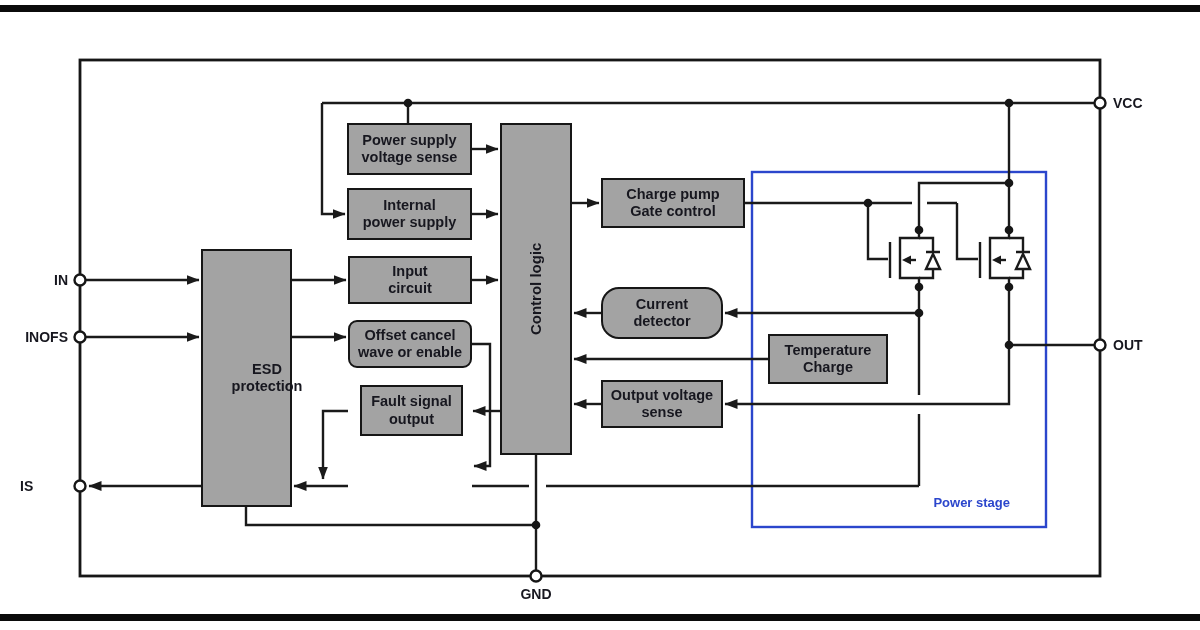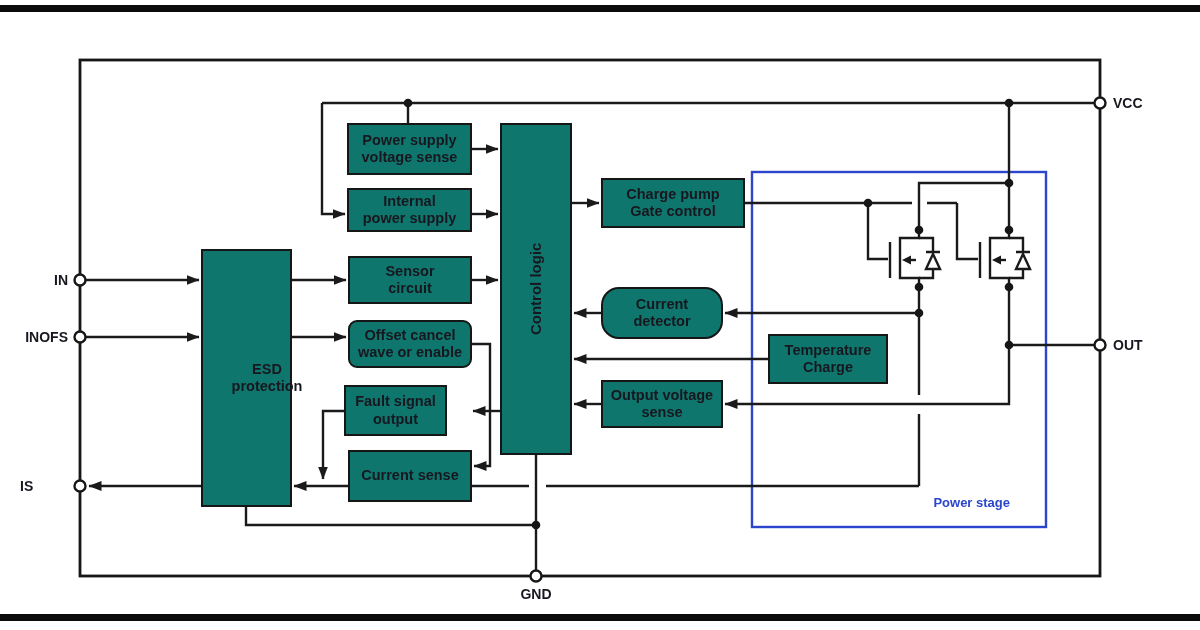--- a/index.html
+++ b/index.html
@@ -2,21 +2,21 @@
 <html><head>
 <meta charset="utf-8">
 <style>
   html,body{margin:0;padding:0;background:#ffffff;}
   #stage{
     position:relative;width:1200px;height:630px;background:#ffffff;overflow:hidden;
     font-family:"Liberation Sans","DejaVu Sans",sans-serif;
   }
   #wiring{position:absolute;left:0;top:0;width:1200px;height:630px;}
   .block{
-    position:absolute;box-sizing:border-box;background:#0f766e;border:2.5px solid #161616;
+    position:absolute;box-sizing:border-box;background:#a3a3a3;border:2.5px solid #161616;
     display:flex;align-items:center;justify-content:center;text-align:center;
     font-size:14.5px;font-weight:700;color:#17171f;line-height:1.18;white-space:pre-line;
   }
   .rotated-label{
     position:absolute;display:flex;align-items:center;justify-content:center;
     transform:rotate(-90deg);transform-origin:center center;
     font-size:15px;font-weight:700;color:#17171f;white-space:nowrap;
   }
   .port-label{
     position:absolute;font-size:14px;font-weight:700;color:#17171f;line-height:1;
@@ -121,33 +121,32 @@
       <circle cx="80" cy="486" r="5.5"></circle>
       <circle cx="1100" cy="103" r="5.5"></circle>
       <circle cx="1100" cy="345" r="5.5"></circle>
       <circle cx="536" cy="576" r="5.5"></circle>
     </g>
   </svg>
 
   <div class="block" style="left:347px;top:123px;width:125px;height:52px;">Power supply
 voltage sense</div>
 
-  <div class="block" style="left:347px;top:188px;width:125px;height:44px;">Internal
+  <div class="block" style="left:347px;top:188px;width:125px;height:52px;">Internal
 power supply</div>
 
-  <div class="block" style="left:348px;top:256px;width:124px;height:48px;">Sensor
+  <div class="block" style="left:348px;top:256px;width:124px;height:48px;">Input
 circuit</div>
 
   <div class="block" style="left:348px;top:320px;width:124px;height:48px;border-radius:9px;">Offset cancel
 wave or enable</div>
 
-  <div class="block" style="left:344px;top:385px;width:103px;height:51px;text-align:center;">Fault signal
+  <div class="block" style="left:360px;top:385px;width:103px;height:51px;text-align:center;">Fault signal
 output</div>
 
-  <div class="block" style="left:348px;top:450px;width:124px;height:52px;">Current sense</div>
 
   <div class="block" style="left:201px;top:249px;width:91px;height:258px;padding-left:41px;">ESD
 protection</div>
 
   <div class="block" style="left:500px;top:123px;width:72px;height:332px;">
     <span class="rotated-label">Control logic</span>
   </div>
 
   <div class="block" style="left:601px;top:178px;width:144px;height:50px;">Charge pump
 Gate control</div>

